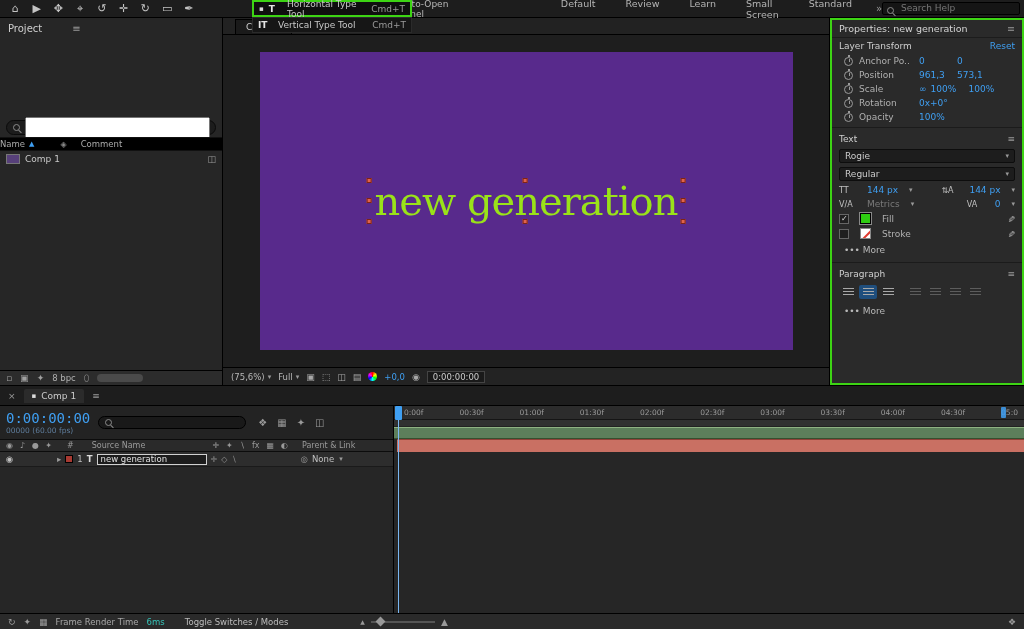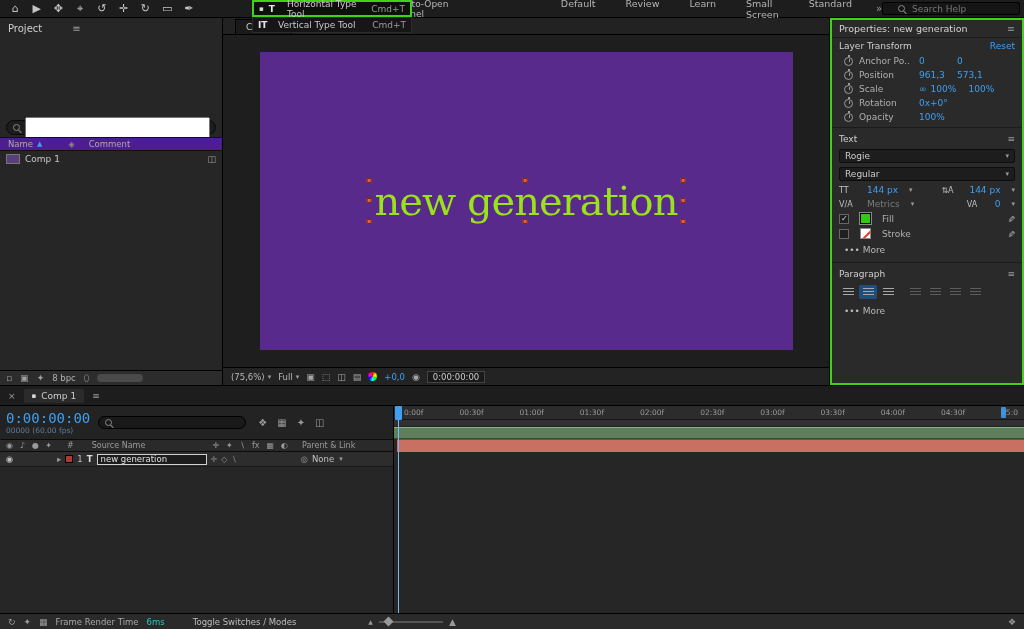--- a/index.html
+++ b/index.html
@@ -16,21 +16,21 @@
   .toolbar { height:18px; background:#1d1d1d; border-bottom:1px solid #000;
     display:flex; align-items:center; padding:0 4px; position:relative; z-index:30; }
   .tool { width:26px; text-align:center; font-size:11px; color:#c4c4c4; cursor:pointer; line-height:17px; }
   .auto-open { display:flex; align-items:center; gap:5px; margin-left:186px; color:#b8b8b8; font-size:9px; }
   .cb { width:9px; height:9px; border:1px solid #777; background:#2a2a2a; position:relative; flex:none; }
   .cb.checked::after { content:"✓"; position:absolute; left:0; top:-2px; font-size:9px; color:#e8e8e8; }
   .workspaces { display:flex; gap:30px; margin-left:100px; }
   .ws { cursor:pointer; color:#b4b4b4; font-size:9.5px; }
   .ws-overflow { margin-left:24px; color:#9a9a9a; cursor:pointer; }
   .searchbox { margin-left:auto; width:138px; height:13px; background:#151515; border:1px solid #000;
-    border-radius:2px; display:flex; align-items:center; gap:5px; padding:0 15px; }
+    border-radius:2px; display:flex; align-items:flex-end; gap:5px; padding:0 4px; }
   .searchbox input { flex:1; min-width:0; background:transparent; border:none; outline:none;
     color:#bbb; font-size:9px; font-family:inherit; }
   input::placeholder { color:#777; }
   .mag { width:7px; height:7px; border:1px solid #8a8a8a; border-radius:50%; position:relative; flex:none; }
   .mag::after { content:""; position:absolute; right:-3px; bottom:-2px; width:4px; height:1px;
     background:#8a8a8a; transform:rotate(45deg); }
 
   
   .type-menu { position:absolute; left:252px; top:0; z-index:40; width:160px; font-size:9px; }
   .menu-item { height:16px; display:flex; align-items:center; gap:5px; padding:0 5px;
@@ -44,22 +44,22 @@
   .main { display:flex; height:367px; }
 
   
   .project-panel { width:223px; flex:none; background:#262626; border-right:1px solid #000;
     display:flex; flex-direction:column; }
   .proj-header { height:20px; display:flex; align-items:center; gap:30px; padding:0 8px; color:#cfcfcf; }
   .panel-menu { color:#9a9a9a; cursor:pointer; }
   .proj-preview { height:80px; }
   .proj-search { height:15px; margin:2px 6px; background:#1c1c1c; border:1px solid #0a0a0a;
     border-radius:8px; display:flex; align-items:center; gap:5px; padding:0 6px; }
-  .proj-cols { height:14px; background:#4c1d95; border-top:1px solid #111; border-bottom:1px solid #111;
-    display:flex; align-items:center; gap:4px; padding:0 8px; font-size:8.5px; color:#aaa; }
+  .proj-cols { height:14px; background:#000000; border-top:1px solid #111; border-bottom:1px solid #111;
+    display:flex; align-items:center; gap:4px; padding:0 0; font-size:8.5px; color:#aaa; }
   .sort { color:var(--accent-blue,#3f9ff2); font-size:7px; }
   .tagcol { margin-left:22px; color:#8a8a8a; font-size:8px; }
   .commentcol { margin-left:10px; }
   .proj-rows { flex:1; font-size:9px; color:#c8c8c8; }
   .proj-row { height:15px; display:flex; align-items:center; gap:5px; padding:0 6px; cursor:pointer; }
   .thumb { width:14px; height:10px; background:#57407a; border:1px solid #777; flex:none; }
   .row-right-icon { margin-left:auto; color:#9a9a9a; font-size:9px; }
   .proj-bottom { height:15px; background:#2c2c2c; border-top:1px solid #000; display:flex;
     align-items:center; gap:8px; padding:0 6px; font-size:8.5px; color:#b0b0b0; }
   .pb-icon { font-size:9px; color:#a0a0a0; cursor:pointer; }
@@ -187,21 +187,21 @@
     border-bottom:1px solid #36502f; cursor:pointer; }
   .band-salmon { height:13px; background:var(--bar-salmon,#c97063); border-top:1px solid #8f4038;
     margin-left:3px; cursor:pointer; }
   .playhead { position:absolute; left:4px; top:0; bottom:0; width:1px; background:#79b7f2; z-index:5; cursor:pointer; }
   .playhead-cap { position:absolute; left:1px; top:0; width:7px; height:14px;
     background:var(--accent-blue,#3f9ff2); border-radius:1px; z-index:6; cursor:pointer; }
   .tl-bottom { height:16px; background:#2a2a2a; border-top:1px solid #000; display:flex; align-items:center;
     gap:8px; padding:0 8px; font-size:8.5px; color:#a8a8a8; flex:none; }
   .sb-icon { font-size:9px; color:#9a9a9a; cursor:pointer; }
   .render-val { color:var(--render-time-teal,#35c3b8); }
-  .toggle-label { margin-left:20px; color:#bdbdbd; cursor:pointer; }
+  .toggle-label { margin-left:12px; color:#bdbdbd; cursor:pointer; }
   .zoom-slider { display:flex; align-items:center; gap:6px; margin-left:64px; }
   .mt-small { font-size:6px; color:#999; }
   .mt-big { font-size:9px; color:#999; }
   .zs-track { width:64px; height:2px; background:#555; position:relative; cursor:pointer; }
   .zs-thumb { position:absolute; left:6px; top:-3px; width:7px; height:7px; background:#999;
     transform:rotate(45deg); cursor:pointer; }
   .tlb-right { margin-left:auto; }
 </style>
 </head>
 <body>

